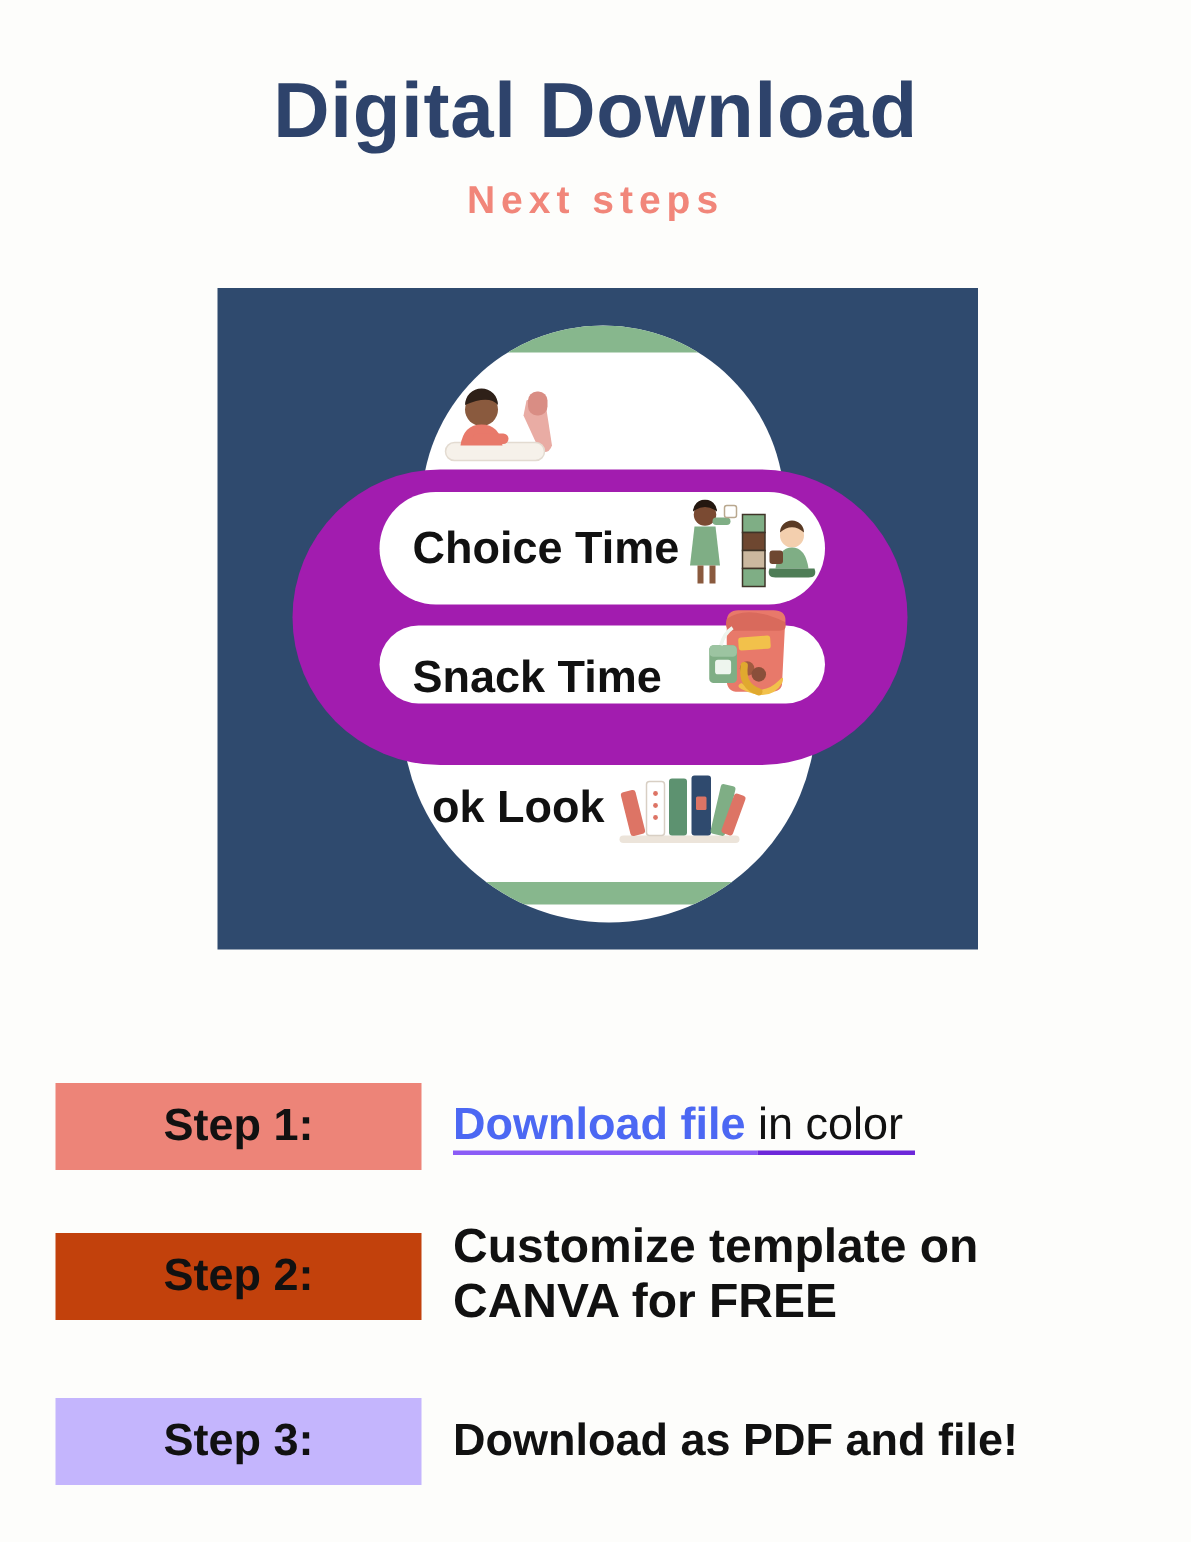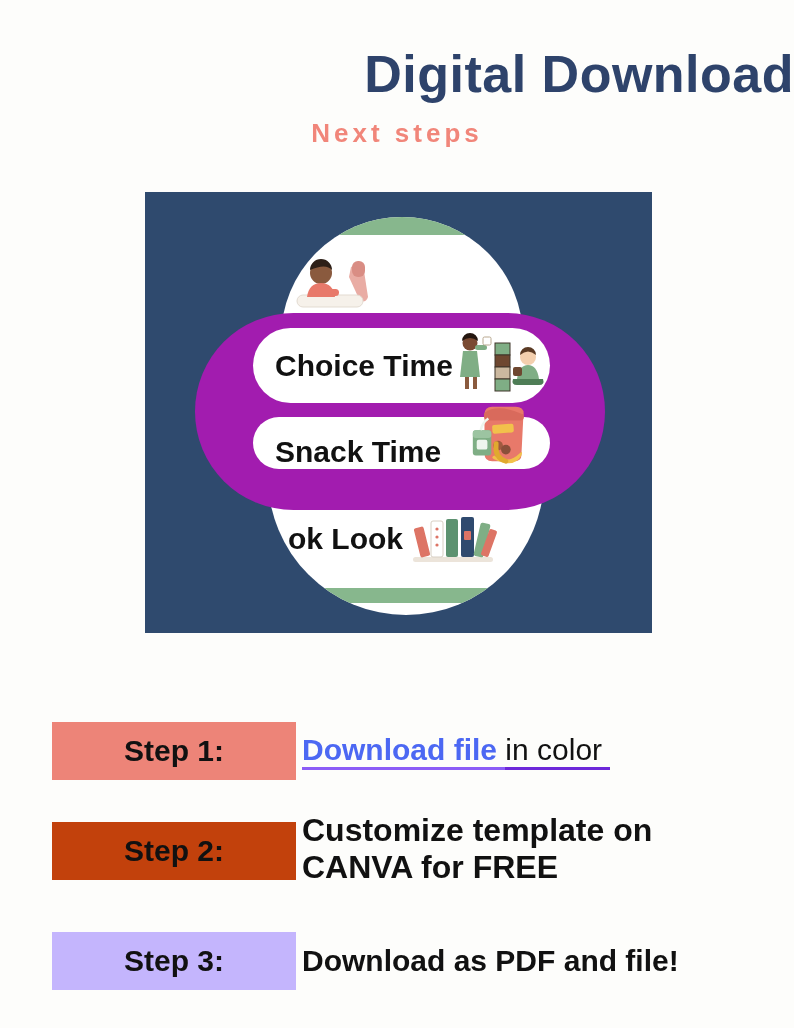--- a/index.html
+++ b/index.html
@@ -8,21 +8,21 @@
     background:#fdfdfb;
     font-family:"Liberation Sans", sans-serif;
     position:relative;
     overflow:hidden;
   }
   .page{position:absolute;inset:0;}
 
   
   .title{
     position:absolute;top:44px;left:0;width:794px;
-    text-align:right;
+    text-align:center;
     font-size:52px;font-weight:700;letter-spacing:0.5px;
     color:#2e436b;
   }
   .subtitle{
     position:absolute;top:118px;left:0;width:794px;
     text-align:center;
     font-size:26px;font-weight:600;letter-spacing:4px;
     color:#f1867a;
   }
 
@@ -60,21 +60,21 @@
     background:#ffffff;border-radius:38px;
     display:flex;align-items:center;justify-content:space-between;
     padding:0 14px 0 22px;box-sizing:border-box;
   }
   .white-pill.pill-1{top:15px;height:75px;}
   .white-pill.pill-2{top:104px;height:52px;align-items:flex-end;}
   .row-icon{flex:0 0 auto;}
 
   
   .step-box{
-    position:absolute;left:52px;width:244px;height:58px;
+    position:absolute;left:37px;width:244px;height:58px;
     display:flex;align-items:center;justify-content:center;
   }
   .step-box .step-label{font-size:30px;font-weight:700;color:#111111;}
   .box-1{top:722px;background:#ed8478;}
   .box-2{top:822px;background:#c2410c;}
   .box-3{top:932px;background:#c4b5fd;}
 
   .step1-text{
     position:absolute;left:302px;top:722px;height:58px;
     display:flex;align-items:center;

